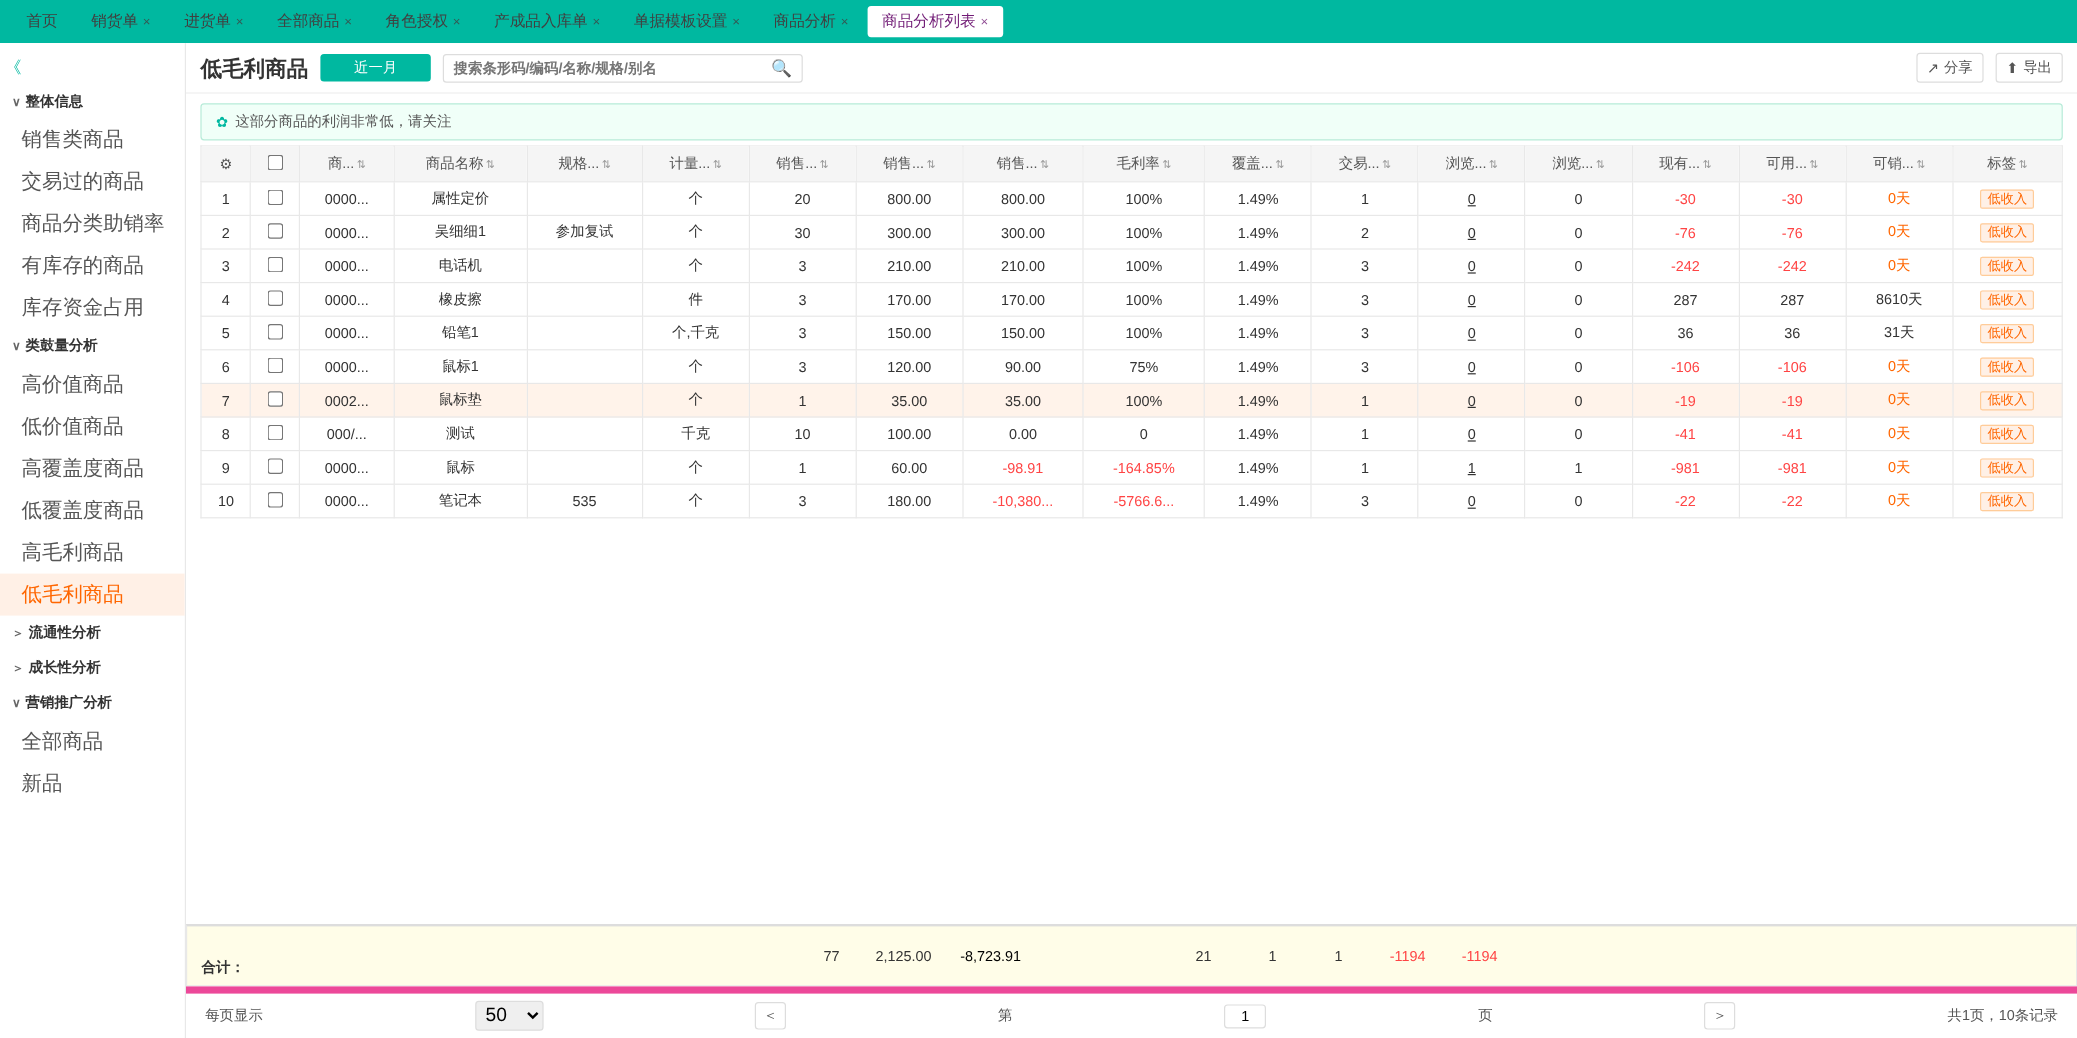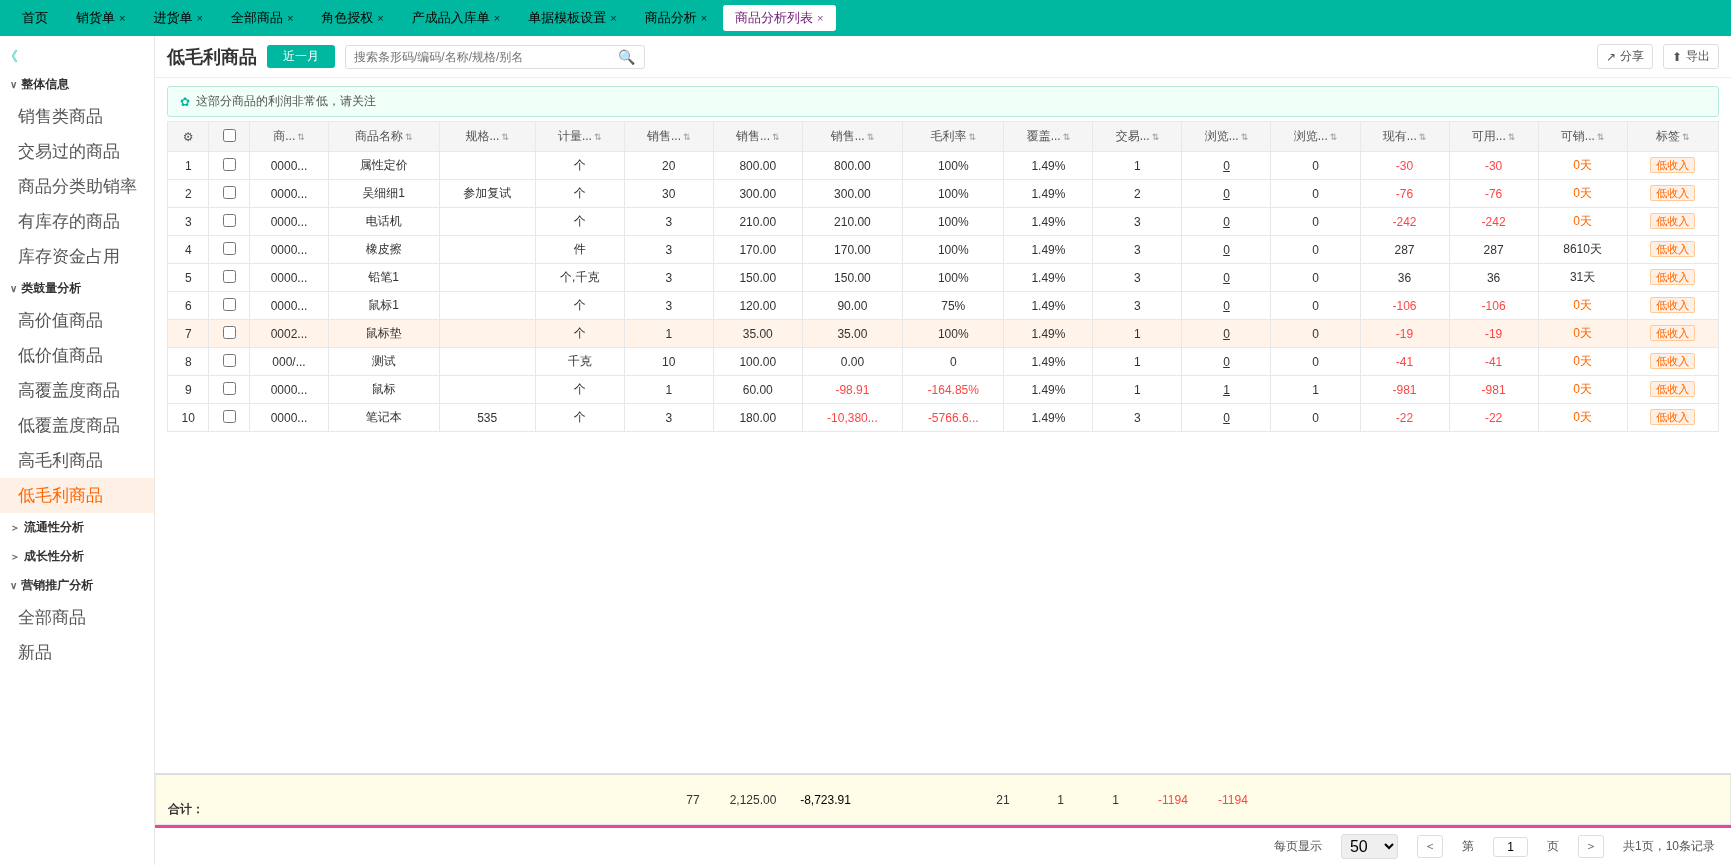--- a/index.html
+++ b/index.html
@@ -8,21 +8,21 @@
     
     .top-nav {
       background: #00b8a0;
       display: flex;
       align-items: center;
       height: 36px;
       padding: 0 10px;
       gap: 4px;
     }
     .nav-item {
-      color: #000000;
+      color: #404040;
       padding: 4px 12px;
       cursor: pointer;
       border-radius: 3px;
       white-space: nowrap;
       font-size: 13px;
     }
     .nav-item.active { background: #fff; color: #701a75; }
     .nav-item .close-x { margin-left: 4px; opacity: 0.8; font-size: 11px; }
 
     
@@ -80,41 +80,42 @@
     .page-title {
       font-size: 18px;
       font-weight: bold;
       color: #333;
     }
     .filter-btn {
       background: #00b8a0;
       color: #fff;
       border: none;
       border-radius: 3px;
-      padding: 3px 16px;
+      padding: 3px 28px;
       font-size: 12px;
       cursor: pointer;
     }
     .search-box {
       display: flex;
       align-items: center;
       border: 1px solid #ddd;
       border-radius: 3px;
       padding: 3px 8px;
       background: #fff;
       flex: 1;
       max-width: 300px;
     }
     .search-box input {
       border: none;
       outline: none;
       font-size: 12px;
       color: #0f172a;
       width: 100%;
       background: transparent;
+      font-weight: bold;
     }
     .search-icon { color: #f47920; font-size: 14px; cursor: pointer; }
     .header-actions {
       margin-left: auto;
       display: flex;
       align-items: center;
       gap: 10px;
     }
     .action-btn {
       display: flex;
@@ -201,25 +202,25 @@
     }
     .footer-label {
       font-weight: bold;
       margin-right: 10px;
       min-width: 60px;
       margin-top: 20px;
     }
 
     
     .pagination-bar {
-      border-top: 3px solid #ec4899;
+      border-top: 6px solid #ec4899;
       padding: 6px 16px;
       display: flex;
       align-items: center;
-      justify-content: flex-end;
+      justify-content: space-between;
       gap: 19px;
       background: #fff;
       font-size: 12px;
       color: #555;
     }
     .page-size-select {
       border: 1px solid #ddd;
       border-radius: 3px;
       padding: 2px 4px;
       font-size: 16px;

